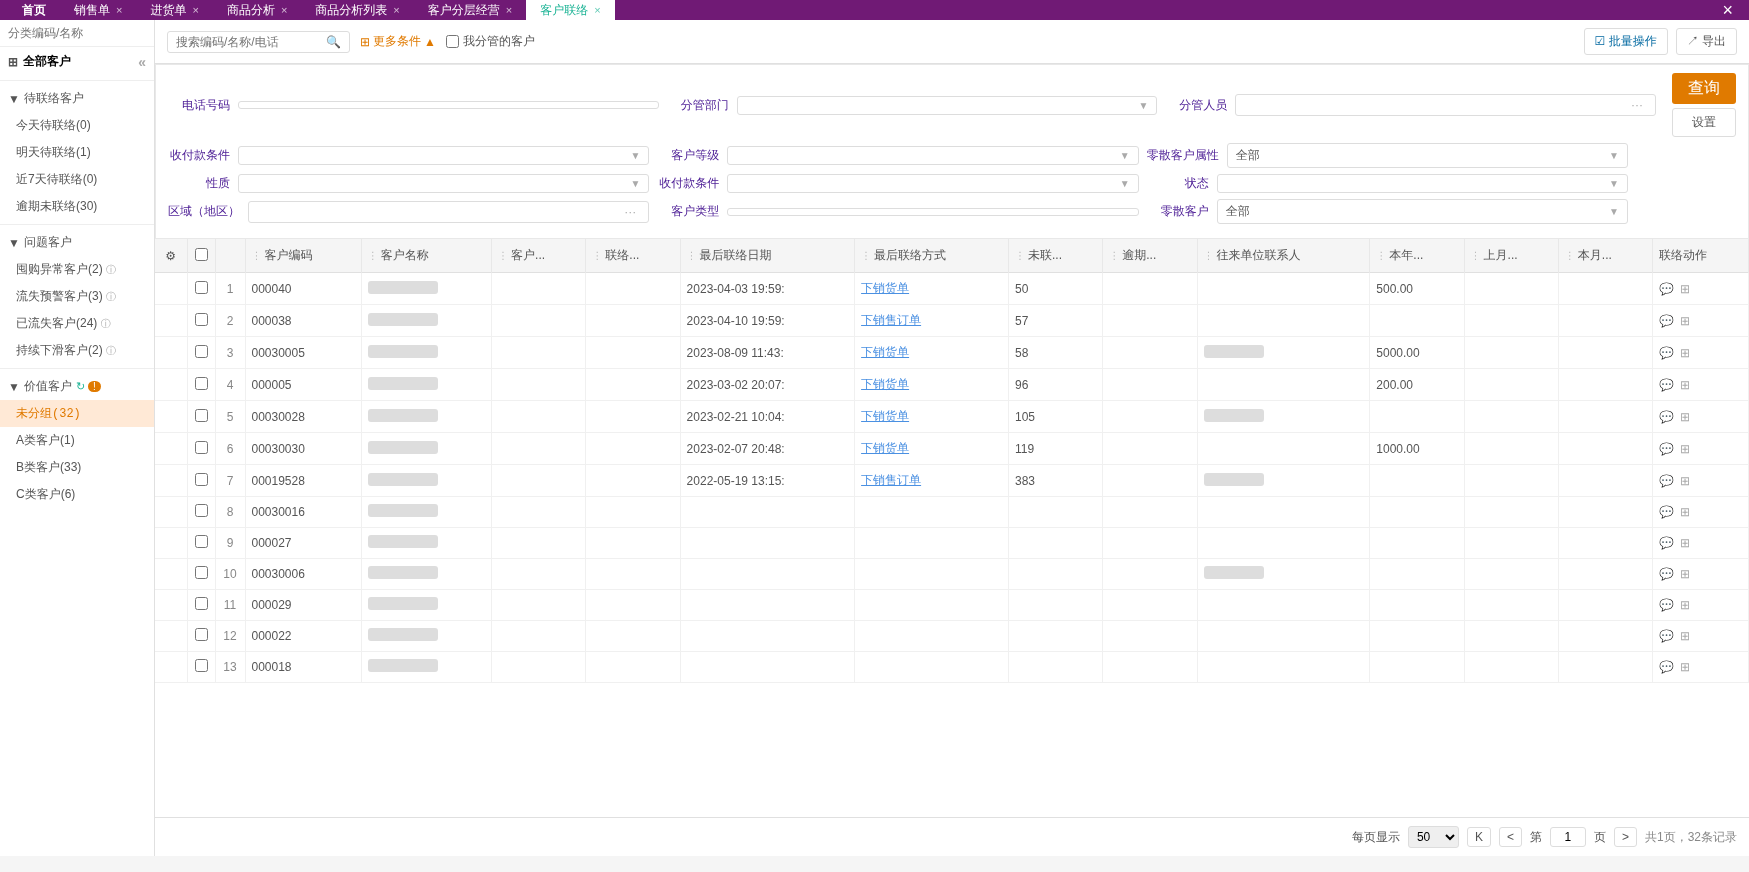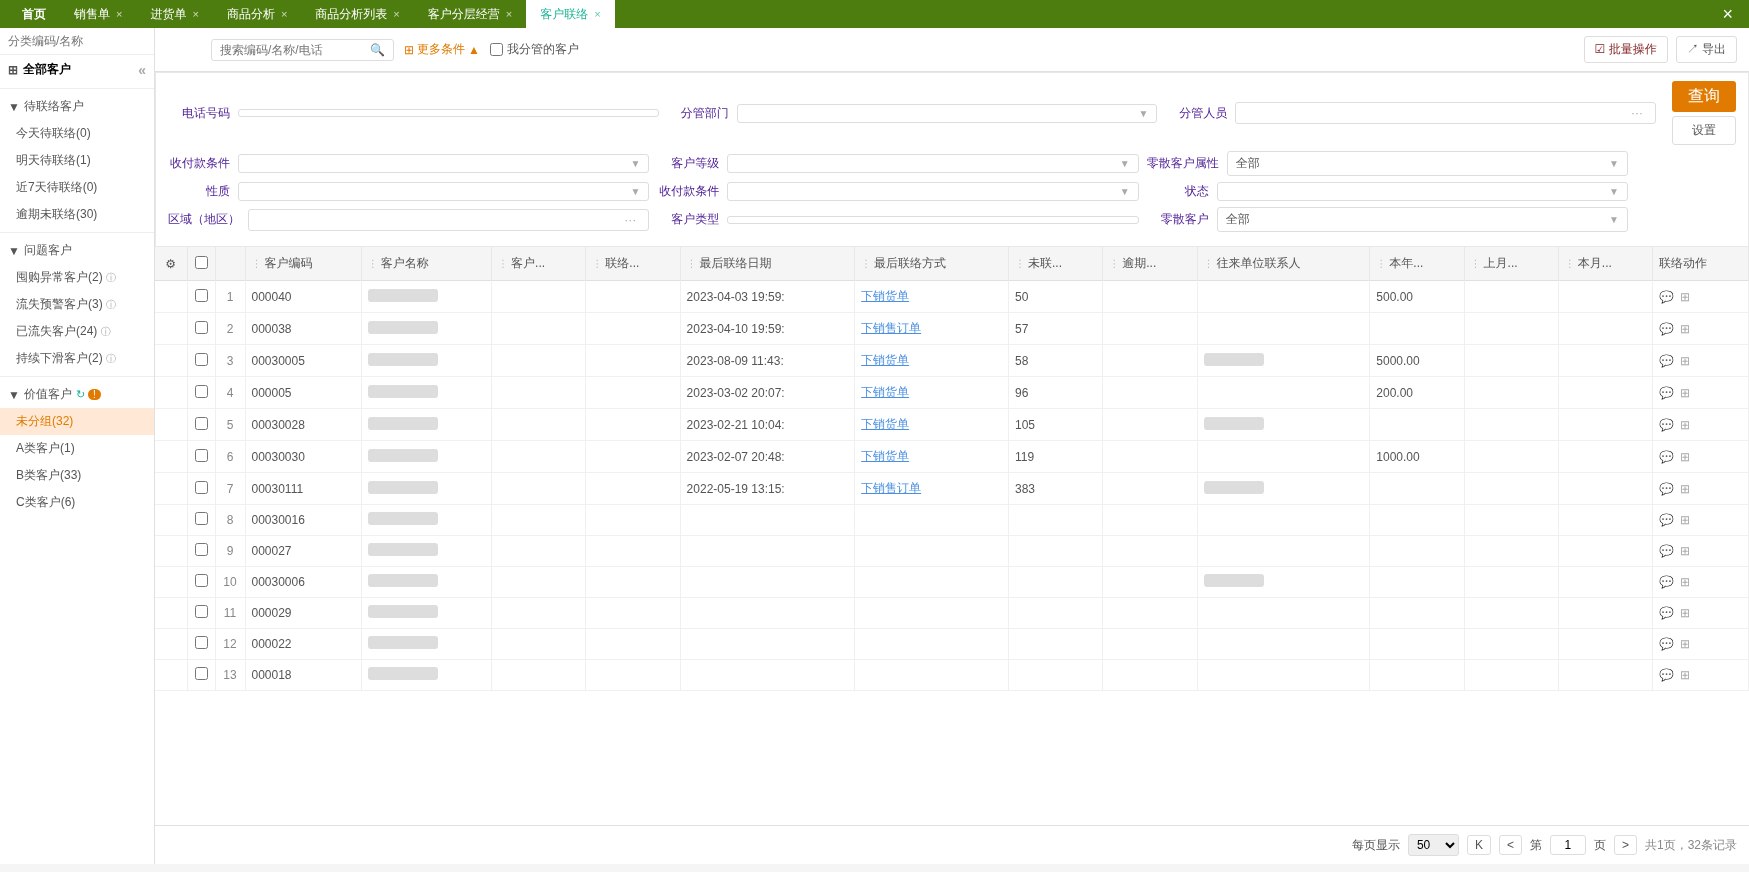--- a/index.html
+++ b/index.html
@@ -1,23 +1,23 @@
 <!DOCTYPE html>
 <html><head>
   <meta charset="utf-8">
   <style>
     * { box-sizing: border-box; margin: 0; padding: 0; font-family: 'Microsoft YaHei', Arial, sans-serif; font-size: 12px; }
     body { background: #f5f5f5; overflow: hidden; }
     
     
     .top-nav {
-      background: #4d7c0f;
-      display: flex;
-      align-items: center;
-      height: 28px;
+      background: #701a75;
+      display: flex;
+      align-items: center;
+      height: 20px;
       padding: 0 8px;
       color: #fff;
     }
     .nav-tab {
       padding: 0 14px;
       height: 36px;
       display: flex;
       align-items: center;
       cursor: pointer;
       color: #fff;
@@ -72,21 +72,21 @@
     }
     .sidebar-item {
       padding: 5px 8px 5px 16px;
       cursor: pointer;
       color: #555;
       font-size: 12px;
       white-space: nowrap;
       overflow: hidden;
       text-overflow: ellipsis;
     }
-    .sidebar-item.active { background: #ffe9d6; color: #e07a00; }
+    .sidebar-item.active { background: #ffe9d6; color: #e07a00; font-family: Liberation Mono, monospace; }
     .divider { border-top: 1px solid #eee; margin: 4px 0; }
 
     
     .content-area {
       flex: 1;
       display: flex;
       flex-direction: column;
       overflow: hidden;
       background: #f5f5f5;
     }
@@ -100,21 +100,20 @@
       align-items: center;
       gap: 10px;
     }
     .search-box {
       display: flex;
       align-items: center;
       border: 1px solid #ddd;
       border-radius: 3px;
       padding: 3px 8px;
       background: #fff;
-      margin-left: 44px;
     }
     .search-box input {
       border: none;
       outline: none;
       font-size: 12px;
       width: 150px;
       color: #999;
     }
     .more-conditions {
       color: #e07a00;
@@ -135,21 +134,21 @@
       display: flex;
       gap: 8px;
       align-items: center;
     }
     .btn-batch {
       border: 1px solid #ddd;
       background: #fff;
       padding: 4px 10px;
       border-radius: 3px;
       cursor: pointer;
-      color: #7f1d1d;
+      color: #0369a1;
       font-size: 12px;
     }
     .btn-export {
       border: 1px solid #ddd;
       background: #fff;
       padding: 4px 10px;
       border-radius: 3px;
       cursor: pointer;
       color: #555;
       font-size: 12px;
@@ -738,21 +737,21 @@
       <div class="action-icons">
         <span class="action-icon" title="联络">💬</span>
         <span class="action-icon" title="更多">⊞</span>
       </div>
     </td>
   </tr>
             <tr>
     <td class="td-num"></td>
     <td class="checkbox-cell"><input type="checkbox" style=""></td>
     <td class="td-num">7</td>
-    <td>00030111</td>
+    <td>00019528</td>
     <td><span style="background:#ddd;border-radius:3px;display:inline-block;width:70px;height:13px;"></span></td>
     <td></td>
     <td></td>
     <td>2022-05-19 13:15:</td>
     <td><span style="color:#4a90e2;cursor:pointer;text-decoration:underline;">下销售订单</span></td>
     <td>383</td>
     <td></td>
     <td><span style="background:#ddd;border-radius:3px;display:inline-block;width:60px;height:13px;"></span></td>
     <td></td>
     <td></td>

